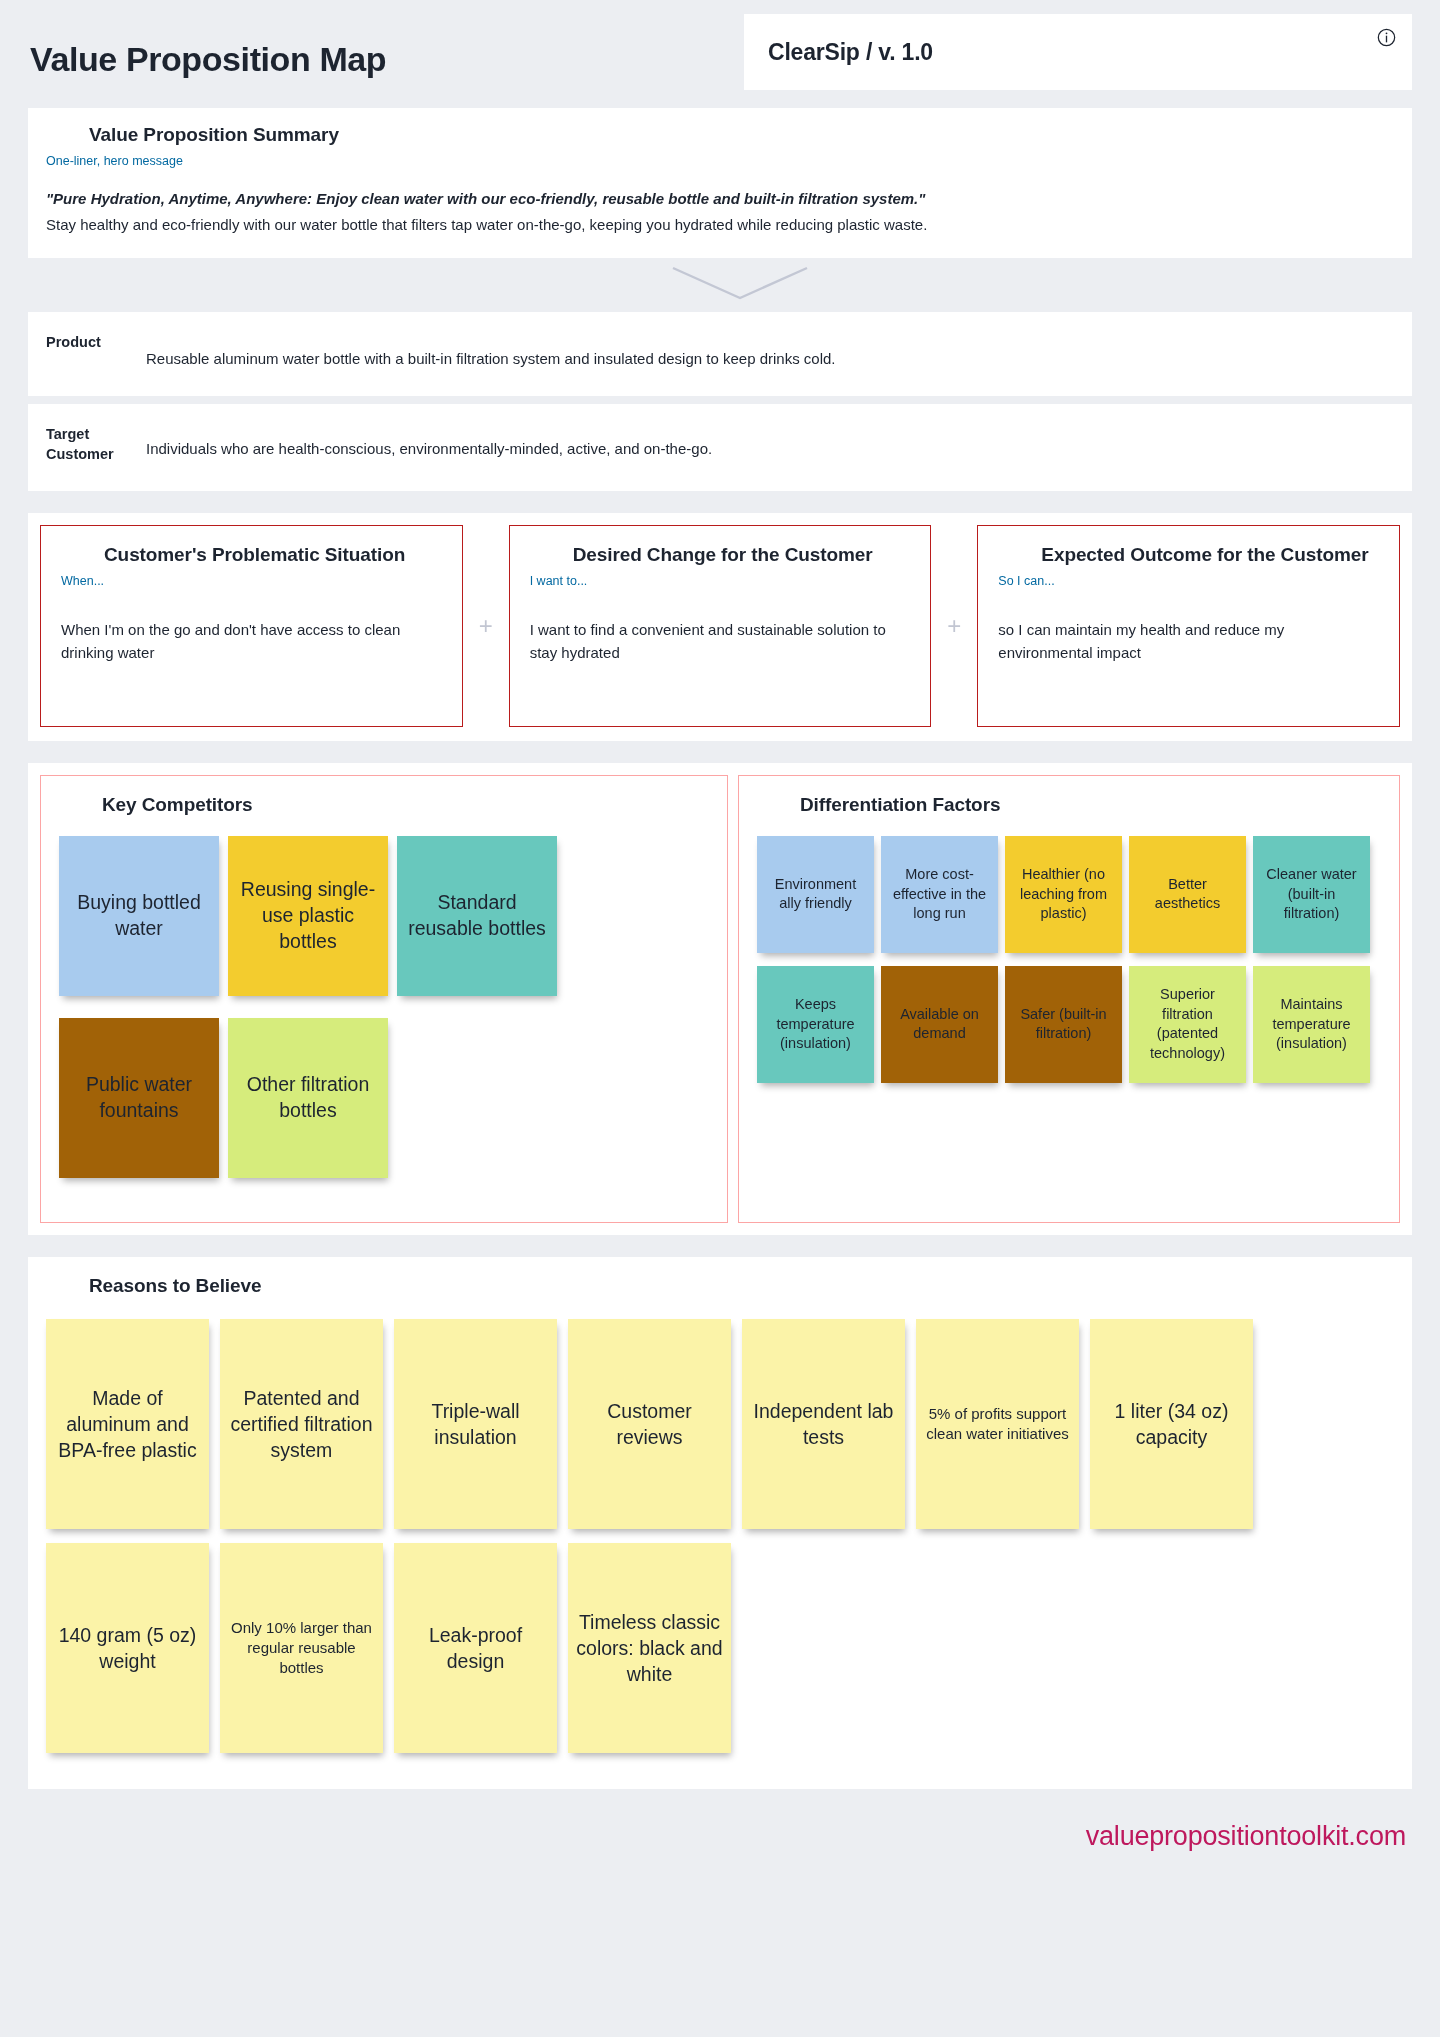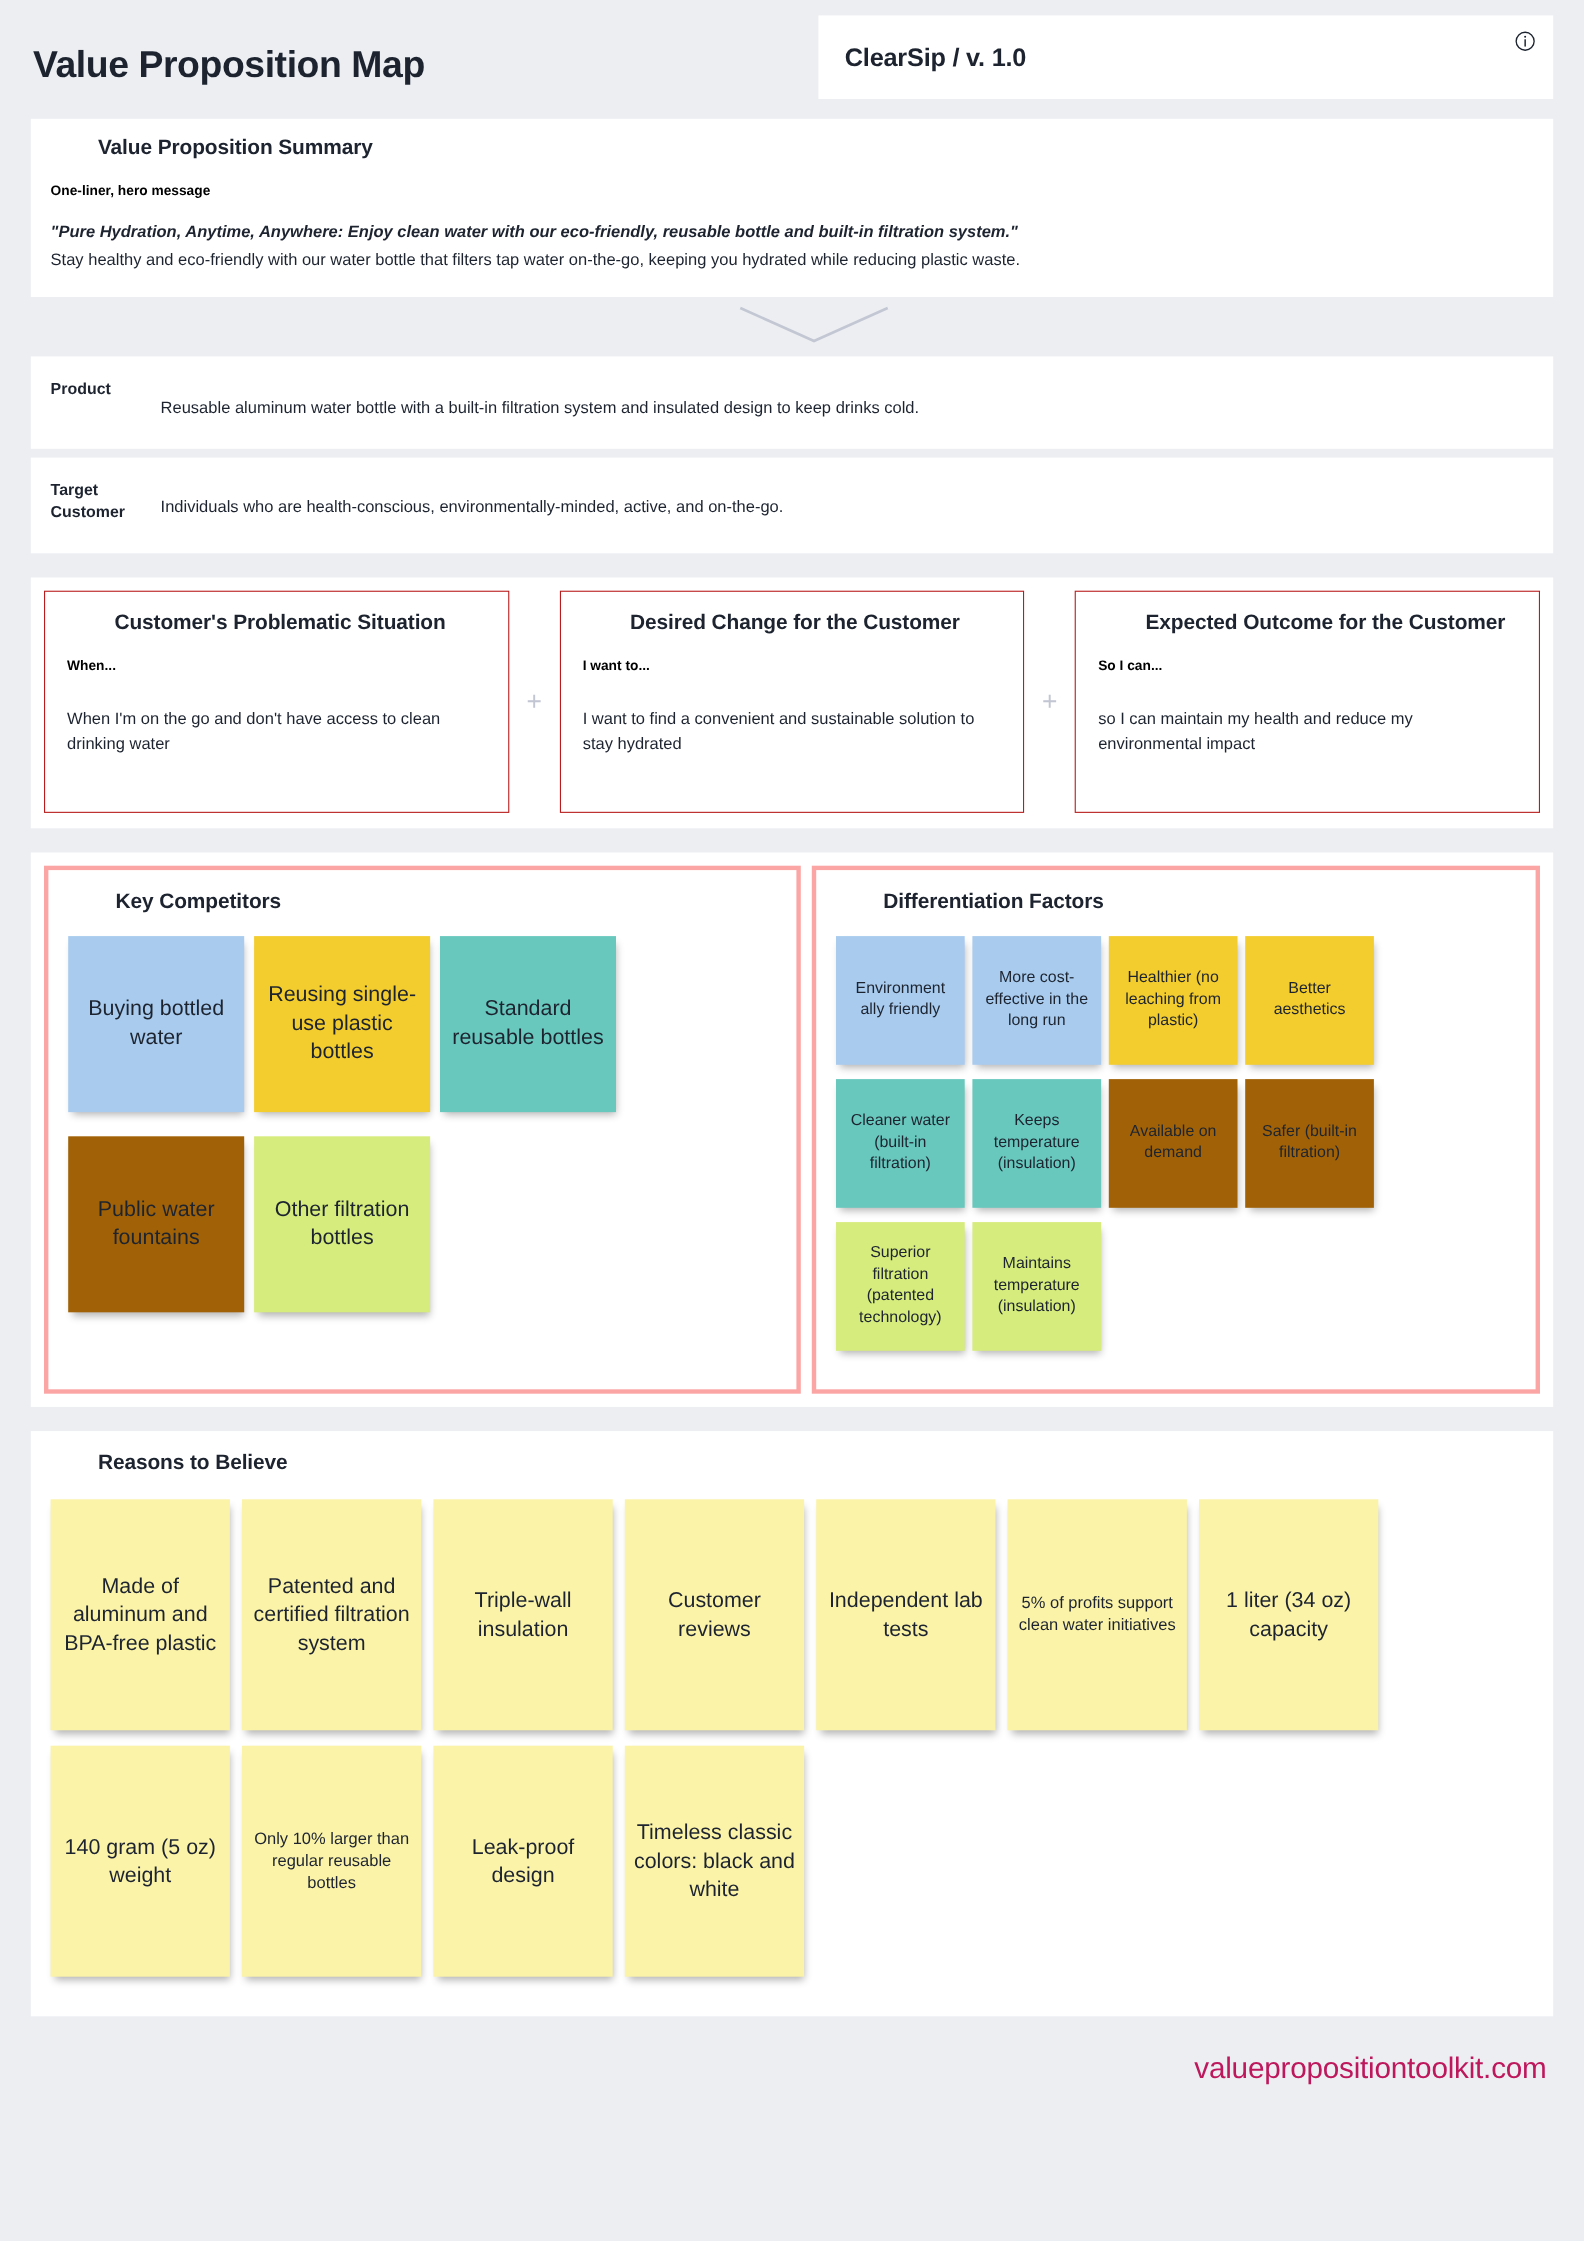--- a/index.html
+++ b/index.html
@@ -61,23 +61,22 @@
     margin-bottom: 0;
   }
   .block-title {
     font-size: 19px;
     font-weight: 700;
     letter-spacing: -0.1px;
     margin-left: 43px;
   }
   .block-hint {
     font-size: 12.5px;
-    color: #000000;
-    margin-top: 20px;
-    font-weight: bold;
+    color: #0369a1;
+    margin-top: 8px;
   }
   .summary-quote {
     margin-top: 20px;
     font-size: 15px;
     font-style: italic;
     font-weight: 600;
     line-height: 1.5;
   }
   .summary-body {
     margin-top: 3px;
@@ -152,21 +151,21 @@
   
   .mid-shell {
     background: #ffffff;
     padding: 12px;
     margin-top: 22px;
     display: flex;
     align-items: stretch;
     gap: 10px;
   }
   .sub-panel {
-    border: 4px solid #fca5a5;
+    border: 1px solid #fca5a5;
     background: #ffffff;
     padding: 18px 18px 22px 18px;
   }
   .sub-panel.competitors { width: 688px; flex: none; }
   .sub-panel.differentiation { flex: 1; }
 
   .notes-grid { margin-top: 20px; display: flex; flex-wrap: wrap; }
 
   .note {
     position: relative;

